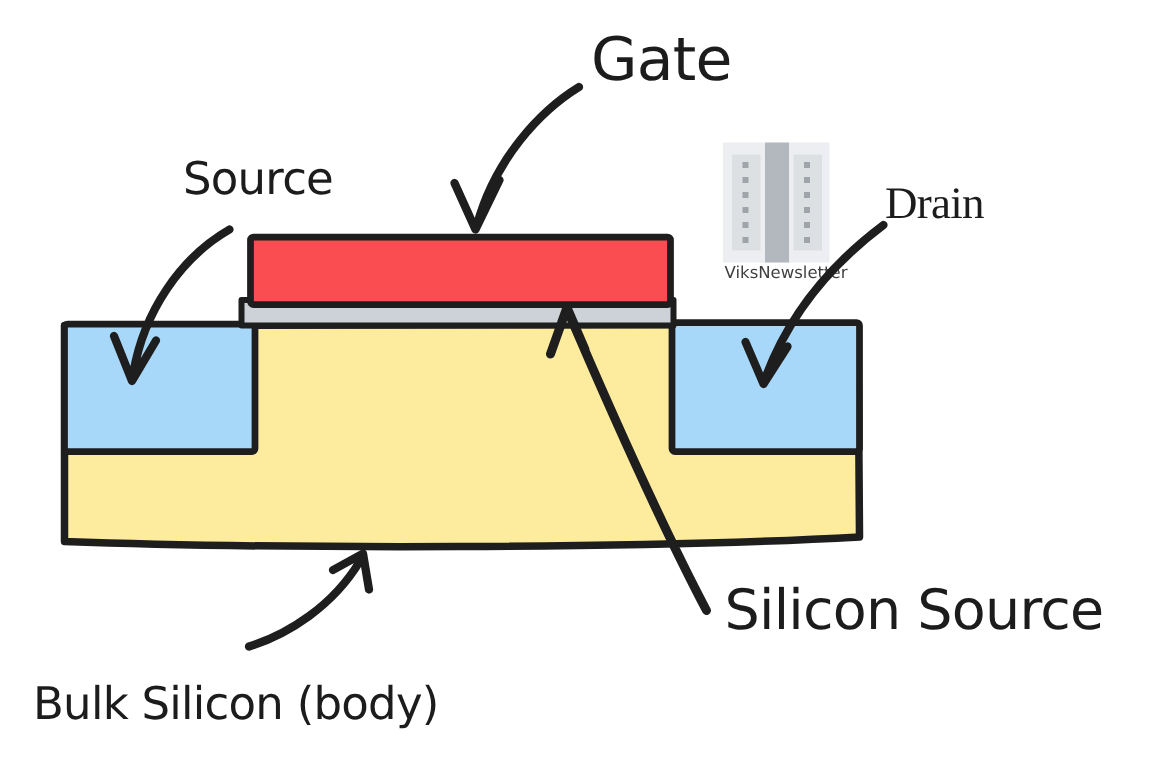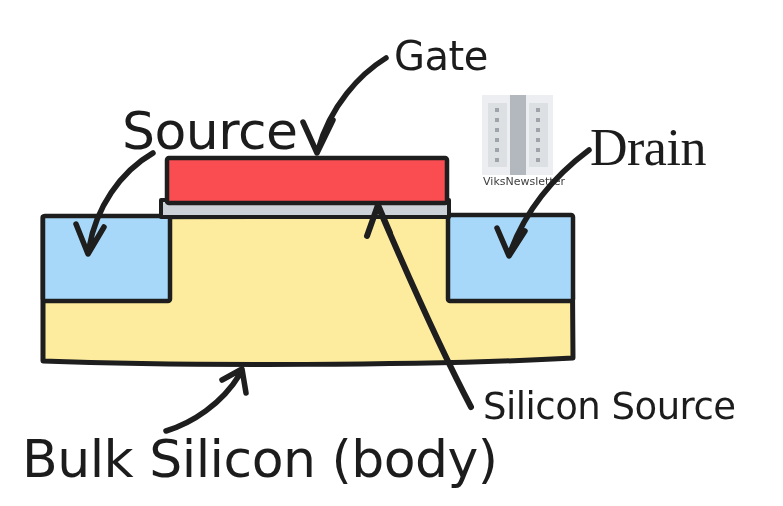--- a/index.html
+++ b/index.html
@@ -17,32 +17,32 @@
   .diagram-svg {
     position: absolute;
     left: 0; top: 0;
     z-index: 2;
   }
 
   .label {
     position: absolute;
     z-index: 3;
     color: #1c1c1c;
-    font-size: 52px;
+    font-size: 30px;
     font-weight: 500;
     letter-spacing: -0.5px;
     white-space: nowrap;
     line-height: 1.1;
   }
 
-  .label-gate   { left: 394px; top: 18px;  font-size: 40px; margin-top: 16px; }
+  .label-gate   { left: 394px; top: 18px;  font-size: 40px; }
   .label-source { left: 122px; top: 103px; }
   .label-drain  { left: 590px; top: 119px; font-family: Liberation Serif, serif; }
   .label-sio2   { left: 483px; top: 387px; font-size: 37px; }
-  .label-bulk   { left: 22px;  top: 431px; }
+  .label-bulk   { left: 22px;  top: 453px; }
 
   
   .logo {
     position: absolute;
     left: 482px; top: 95px;
     width: 71px; height: 80px;
     background: #eceef1;
     z-index: 1;
     display: flex;
     justify-content: center;

